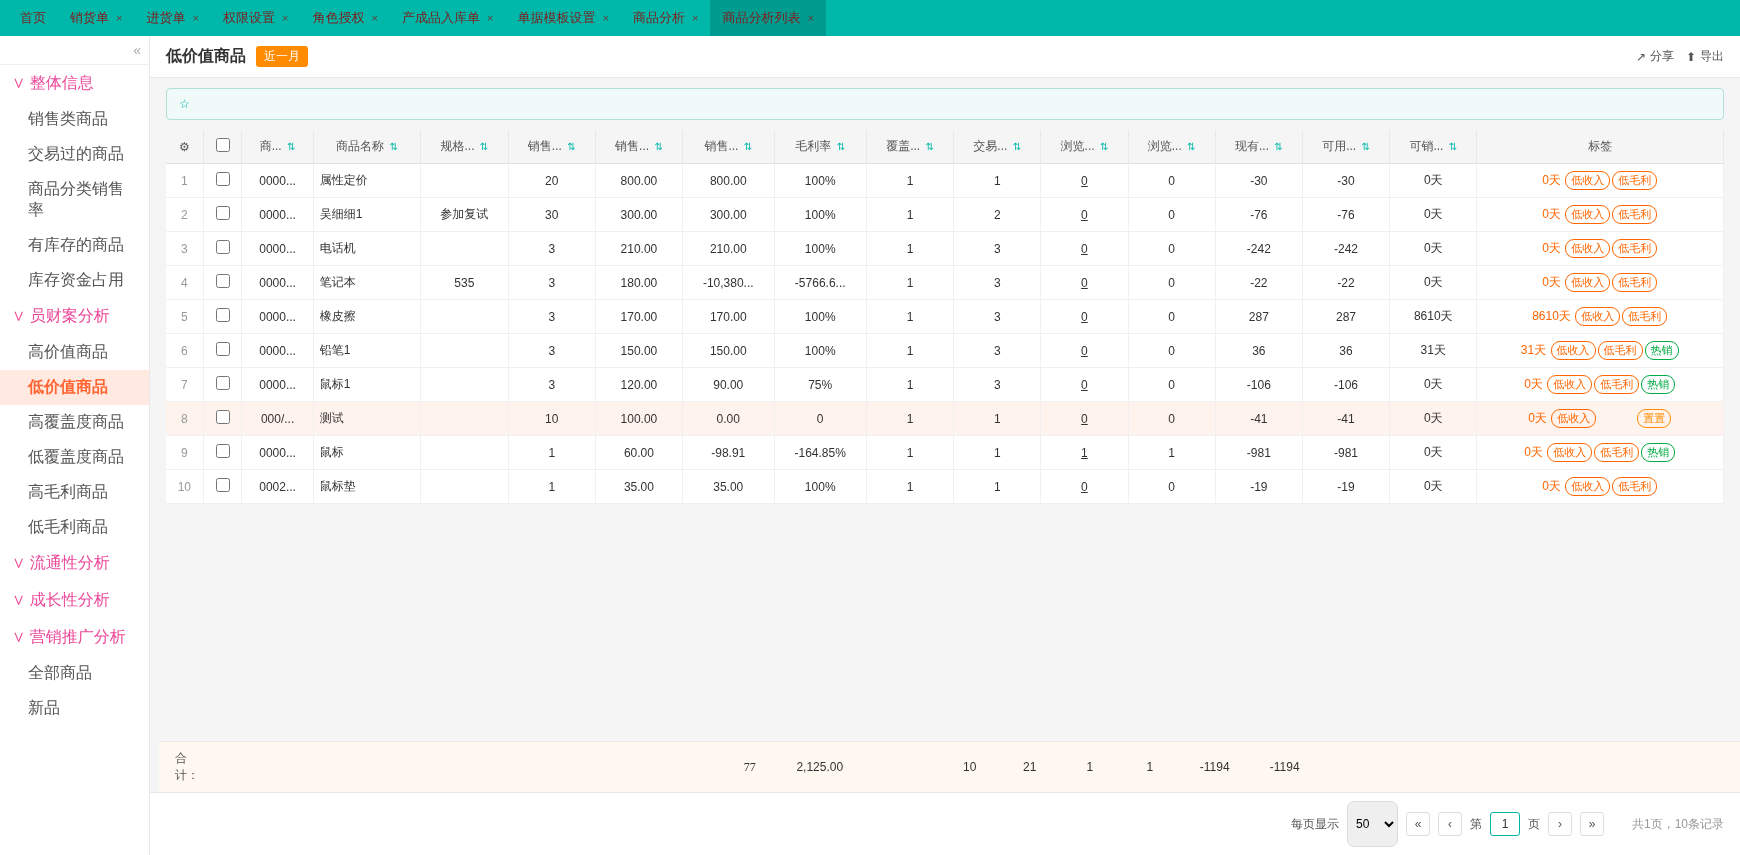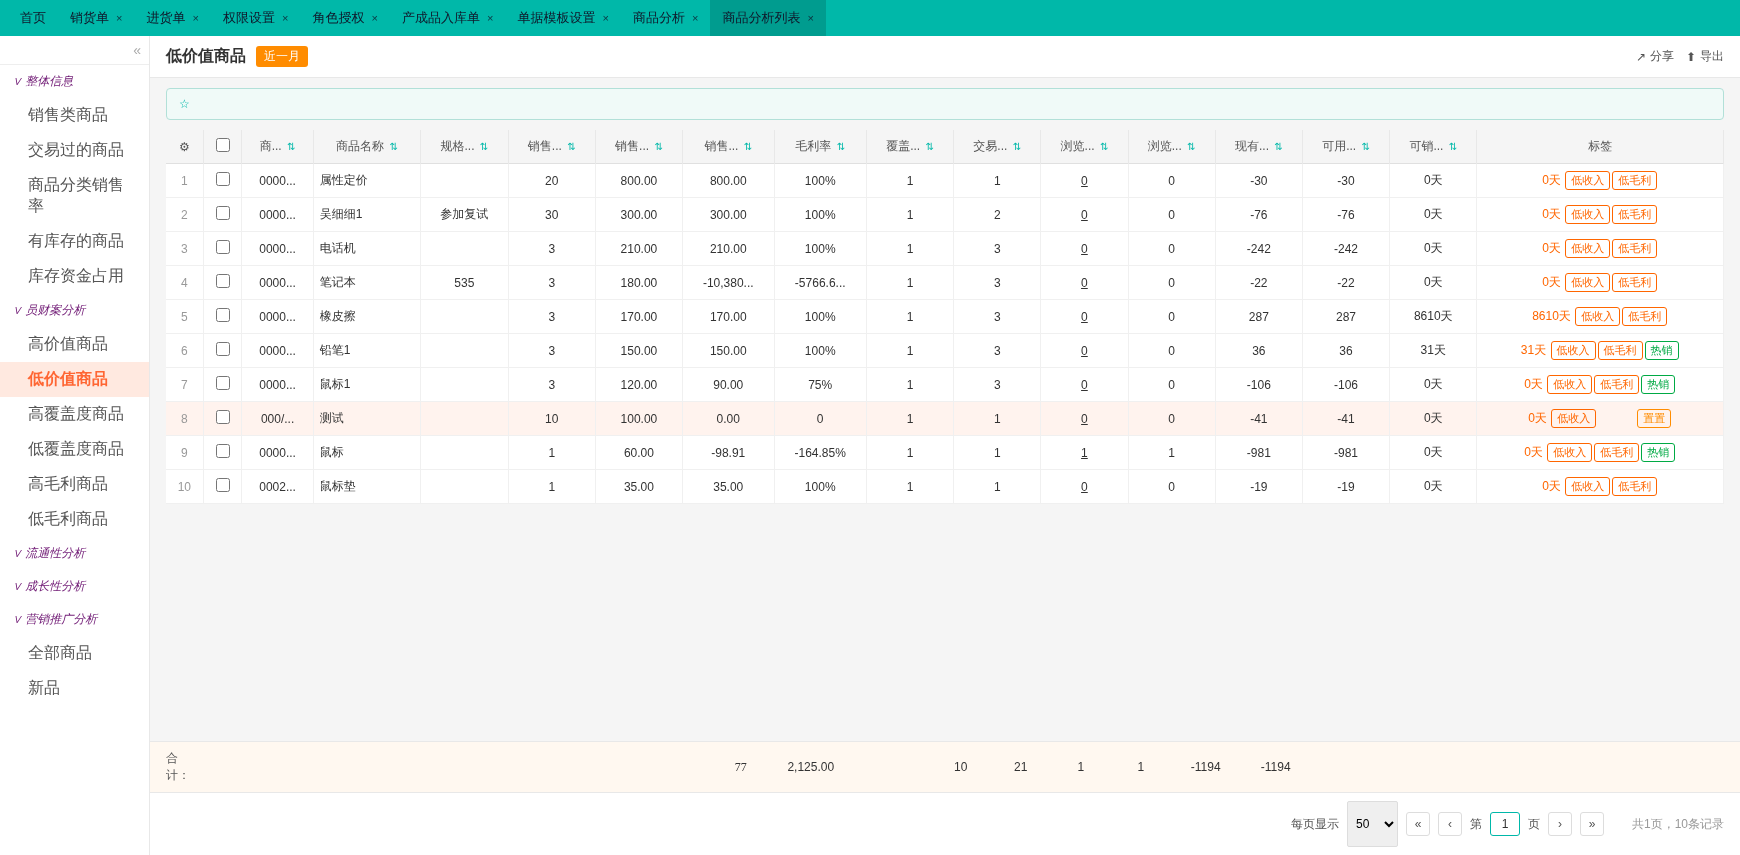--- a/index.html
+++ b/index.html
@@ -13,46 +13,45 @@
       height: 36px;
       padding: 0 8px;
       color: #fff;
     }
     .top-nav .nav-item {
       padding: 0 12px;
       height: 36px;
       line-height: 36px;
       cursor: pointer;
       white-space: nowrap;
-      color: #0f172a;
+      color: #7f1d1d;
       font-size: 13px;
     }
     .top-nav .nav-item.active { background: rgba(0,0,0,0.15); }
     .top-nav .nav-item .close-icon { margin-left: 4px; font-size: 11px; opacity: 0.8; }
 
     
     .layout { display: flex; height: calc(100vh - 36px); }
 
     
     .sidebar {
       width: 150px;
       background: #fff;
       border-right: 1px solid #e8e8e8;
       overflow-y: auto;
       flex-shrink: 0;
     }
     .sidebar-group-title {
       padding: 8px 12px;
-      color: #701a75;
-      font-size: 12px;
+      color: #ec4899;
+      font-size: 16px;
       display: flex;
       align-items: center;
       gap: 4px;
       cursor: pointer;
-      font-style: italic;
     }
     .sidebar-item {
       padding: 7px 16px 7px 28px;
       color: #555;
       cursor: pointer;
       font-size: 16px;
       font-family: Liberation Mono, monospace;
     }
     .sidebar-item.active { background: #ffe9e0; color: #ff6633; font-weight: bold; }
 
@@ -162,57 +161,58 @@
       padding: 7px 6px;
       text-align: center;
       color: #333;
       border-right: 1px solid #f0f0f0;
       white-space: nowrap;
     }
     tbody td.name-cell { text-align: left; }
     .tag {
       display: inline-block;
       padding: 1px 5px;
-      border-radius: 3px;
+      border-radius: 9px;
       font-size: 11px;
       margin: 0 1px;
     }
     .tag-orange { color: #ff6600; border: 1px solid #ff6600; }
     .tag-green { color: #00aa44; border: 1px solid #00aa44; }
     .tag-days { color: #ff6600; }
     .underline-link { text-decoration: underline; color: #333; cursor: pointer; }
 
     
     .footer-summary {
       background: #fff8f0;
       border-top: 1px solid #e8e8e8;
       padding: 8px 16px;
       display: flex;
       align-items: center;
       font-size: 12px;
       color: #333;
+      margin-left: 9px;
     }
     .footer-summary .label { color: #555; margin-right: 20px; }
     .footer-summary .values { display: flex; gap: 60px; }
 
     
     .pagination {
       background: #fff;
       border-top: 1px solid #e8e8e8;
       padding: 8px 16px;
       display: flex;
       align-items: center;
       justify-content: flex-end;
       gap: 8px;
       font-size: 12px;
       color: #555;
     }
     .pagination .page-size-select {
       border: 1px solid #ddd;
-      border-radius: 2px;
+      border-radius: 7px;
       padding: 14px 4px;
       font-size: 12px;
     }
     .pagination .page-btn {
       width: 24px;
       height: 24px;
       border: 1px solid #ddd;
       border-radius: 3px;
       display: flex;
       align-items: center;

